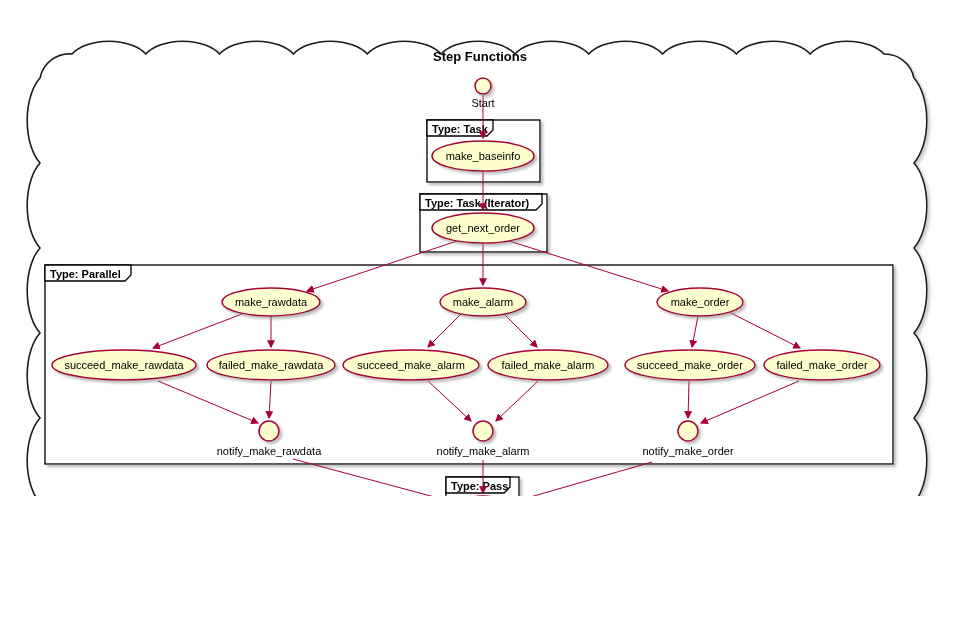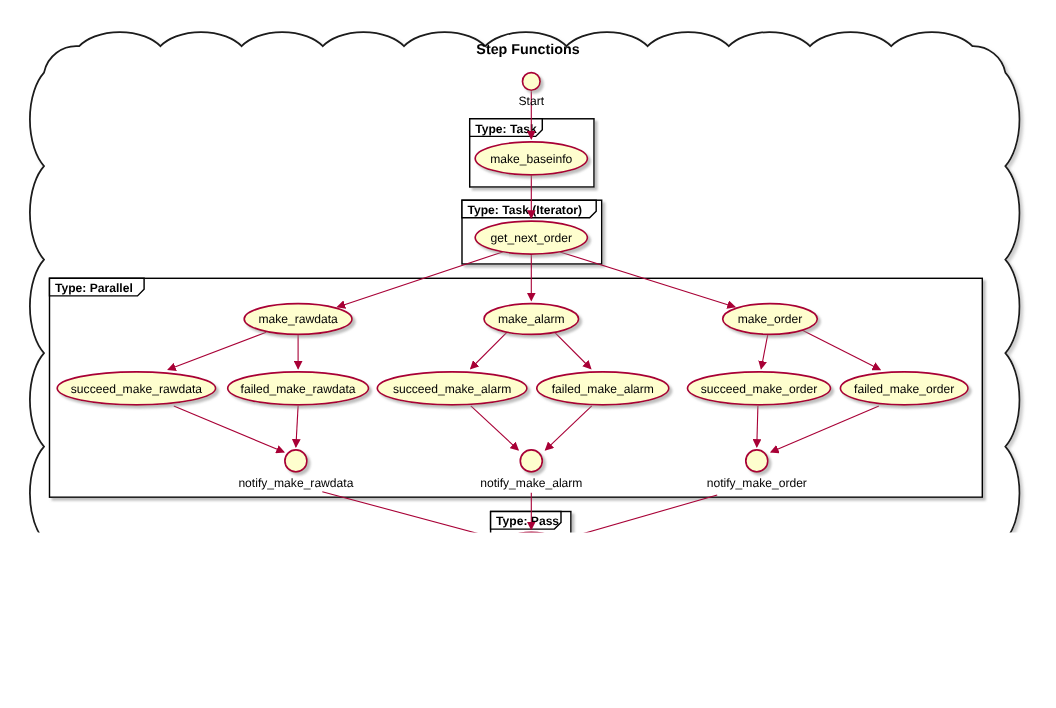--- a/index.html
+++ b/index.html
@@ -1,16 +1,16 @@
 <!DOCTYPE html>
 <html><head>
 <meta charset="utf-8">
 <style>
   html, body { margin: 0; padding: 0; background: #ffffff; }
-  .stage { width: 960px; height: 484px; position: relative; overflow: hidden; }
+  .stage { width: 960px; height: 484px; position: relative; overflow: hidden; margin-top: 12px; }
   svg { display: block; }
   text {
     font-family: "Liberation Sans", "DejaVu Sans", sans-serif;
     font-size: 11px;
     fill: #000000;
   }
   .title-text { font-size: 13px; font-weight: bold; }
   .tab-text { font-weight: bold; font-size: 11px; }
   .node-shape { fill: #FEFECE; stroke: #A80036; stroke-width: 1.5; }
   .edge { stroke: #A80036; stroke-width: 1; fill: none; }

